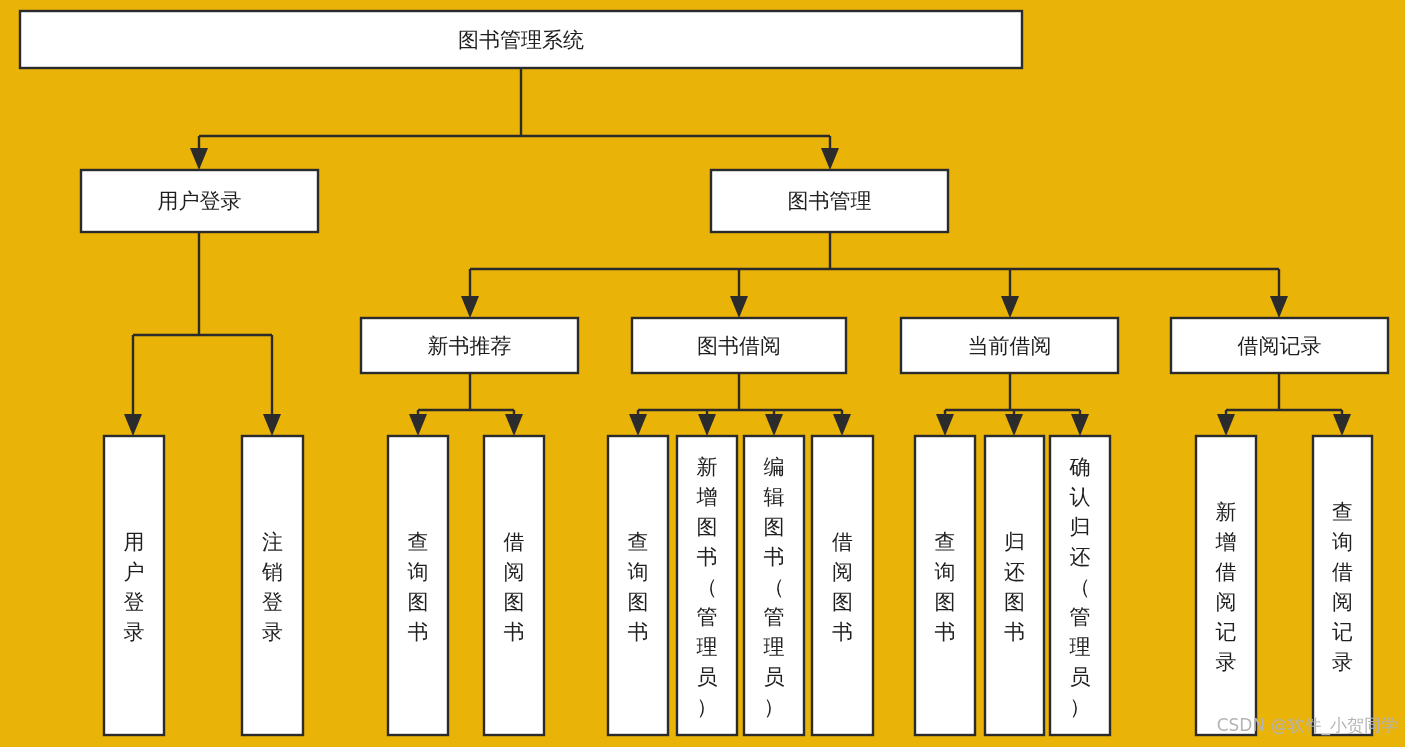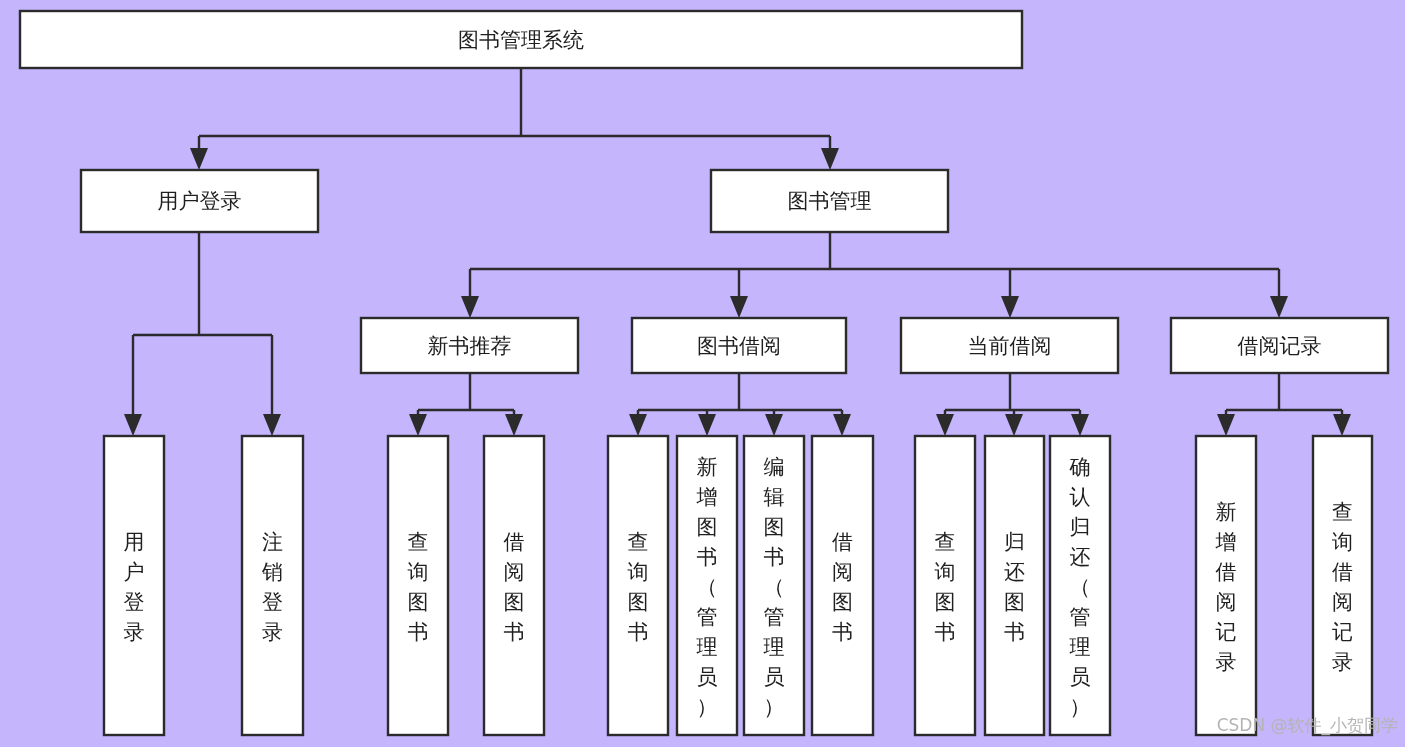--- a/index.html
+++ b/index.html
@@ -8,21 +8,21 @@
     padding: 0;
     background: #ffffff;
   }
   body {
     font-family: "DejaVu Sans", "Liberation Sans", sans-serif;
   }
   #diagram-root {
     position: relative;
     width: 1405px;
     height: 747px;
-    background: #c4b5fd;
+    background: #eab308;
     overflow: hidden;
   }
   svg.diagram-canvas {
     position: absolute;
     left: 0;
     top: 0;
     width: 1405px;
     height: 747px;
     display: block;
   }

